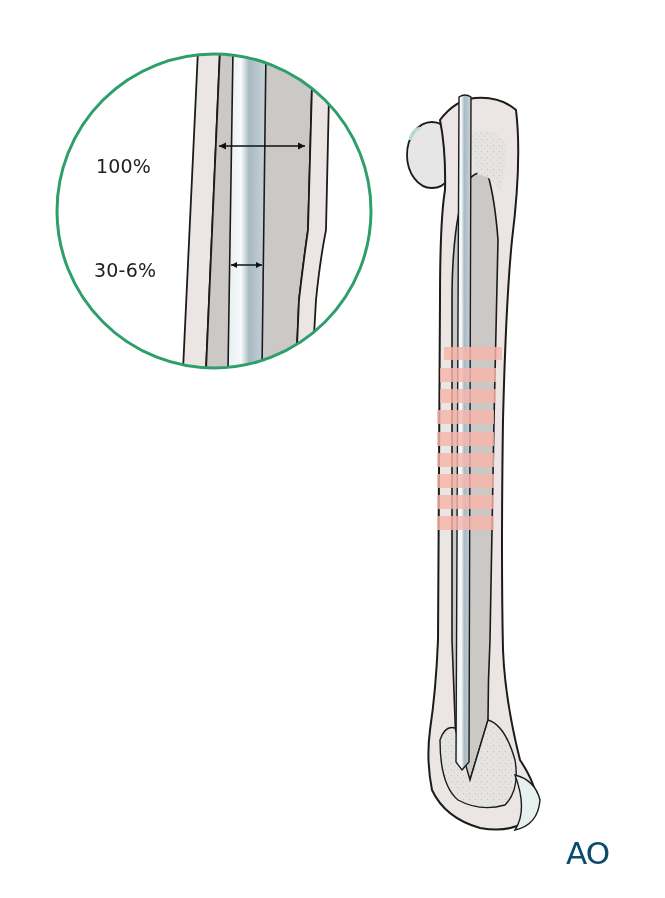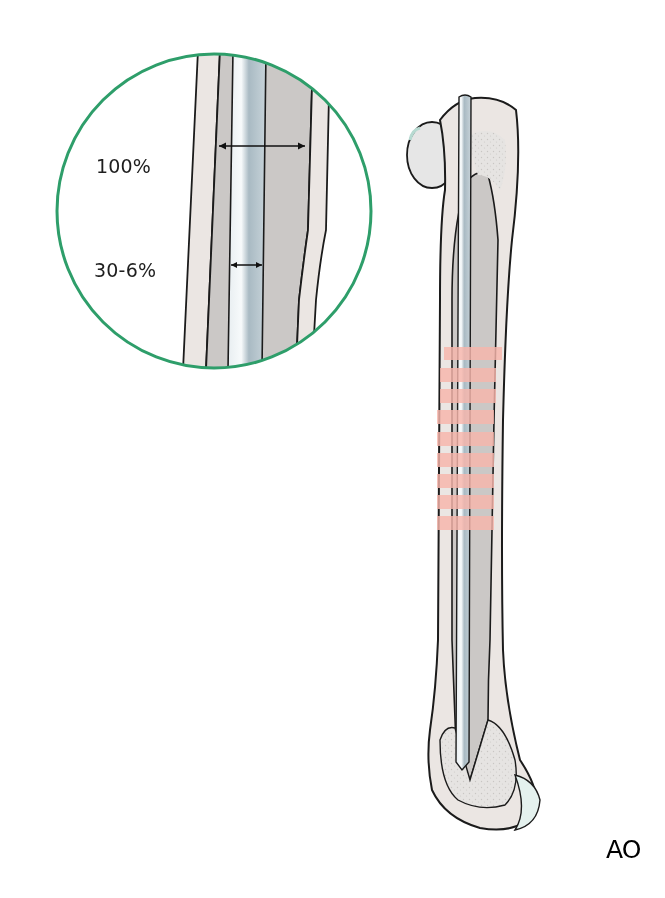--- a/index.html
+++ b/index.html
@@ -1,19 +1,19 @@
 <!DOCTYPE html>
 <html><head>
   <meta charset="utf-8">
   <style>
     html, body { margin: 0; padding: 0; background: #ffffff; }
     body { width: 665px; height: 898px; position: relative; overflow: hidden; font-family: "DejaVu Sans", sans-serif; }
     #stage { position: absolute; left: 0; top: 0; width: 665px; height: 898px; }
     .lbl { position: absolute; font-family: "DejaVu Sans", sans-serif; font-size: 19px; color: #1e1e1e; letter-spacing: 0.2px; }
-    .logo { position: absolute; left: 566px; top: 835px; font-family: "DejaVu Sans", sans-serif; font-size: 25px; font-weight: 400; color: #000000; letter-spacing: -1px; margin-left: 40px; }
+    .logo { position: absolute; left: 566px; top: 835px; font-family: "DejaVu Sans", sans-serif; font-size: 31px; font-weight: 400; color: #0c4a6e; letter-spacing: -1px; }
   </style>
 </head>
 <body>
 
 <svg id="stage" width="665" height="898" viewBox="0 0 665 898" xmlns="http://www.w3.org/2000/svg">
   <defs>
     <clipPath id="circClip">
         <circle cx="214" cy="211" r="157"></circle>
       </clipPath>
     <pattern id="spongy" width="6" height="6" patternUnits="userSpaceOnUse">

